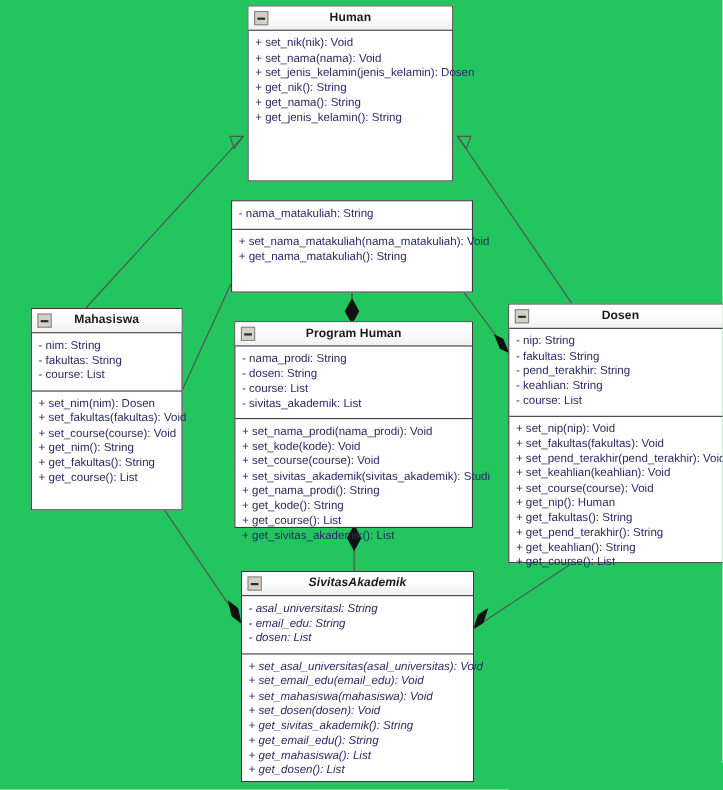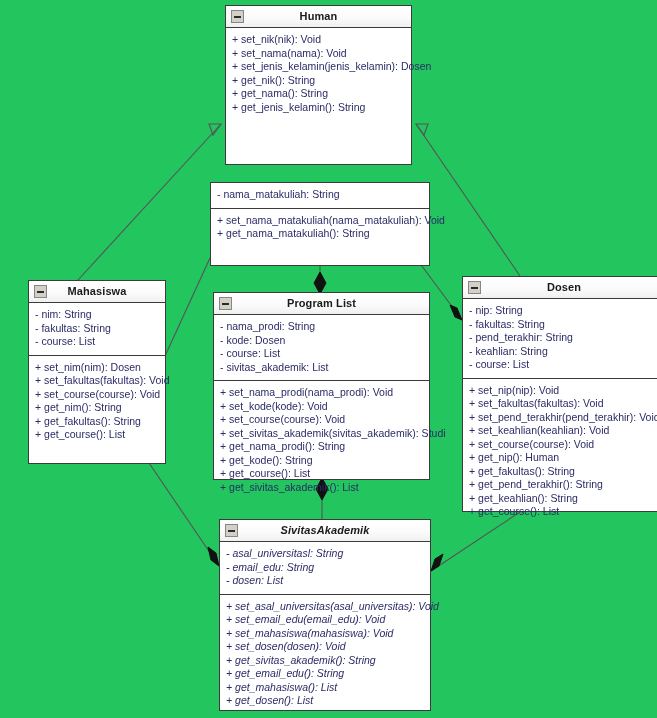--- a/index.html
+++ b/index.html
@@ -189,25 +189,25 @@
       <div class="uml-row">+ get_fakultas(): String</div>
       <div class="uml-row">+ get_course(): List</div>
     </div>
   </div>
 
   <div class="uml-class" id="cls-prodi">
     <div class="uml-header">
       <span class="collapse-icon">
           <i></i>
         </span>
-      <span class="uml-title">Program List</span>
+      <span class="uml-title">Program Human</span>
     </div>
     <div class="uml-section uml-attrs">
       <div class="uml-row">- nama_prodi: String</div>
-      <div class="uml-row">- kode: Dosen</div>
+      <div class="uml-row">- dosen: String</div>
       <div class="uml-row">- course: List</div>
       <div class="uml-row">- sivitas_akademik: List</div>
     </div>
     <div class="uml-section uml-ops">
       <div class="uml-row">+ set_nama_prodi(nama_prodi): Void</div>
       <div class="uml-row">+ set_kode(kode): Void</div>
       <div class="uml-row">+ set_course(course): Void</div>
       <div class="uml-row">+ set_sivitas_akademik(sivitas_akademik): Studi</div>
       <div class="uml-row">+ get_nama_prodi(): String</div>
       <div class="uml-row">+ get_kode(): String</div>

